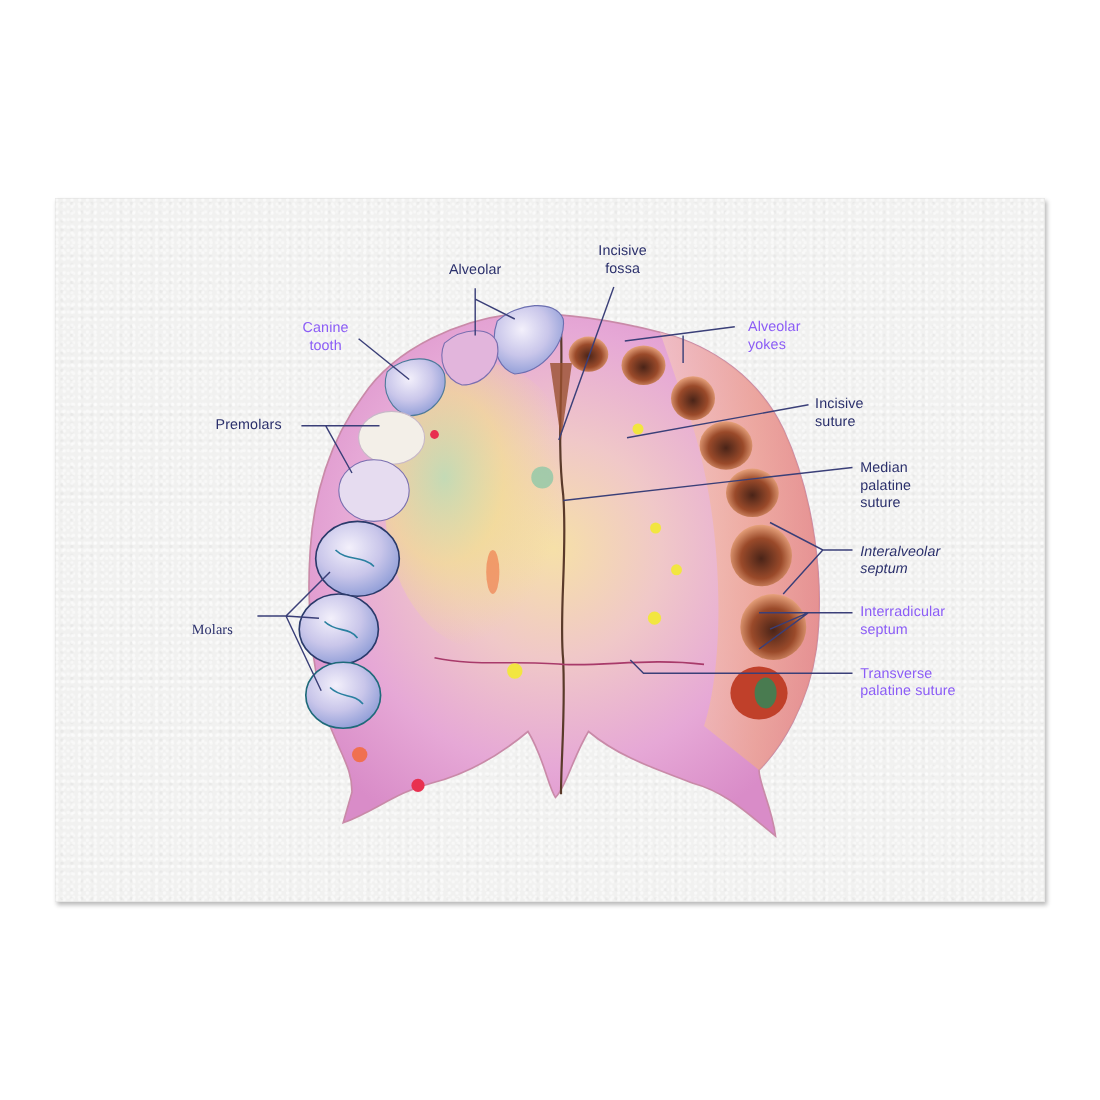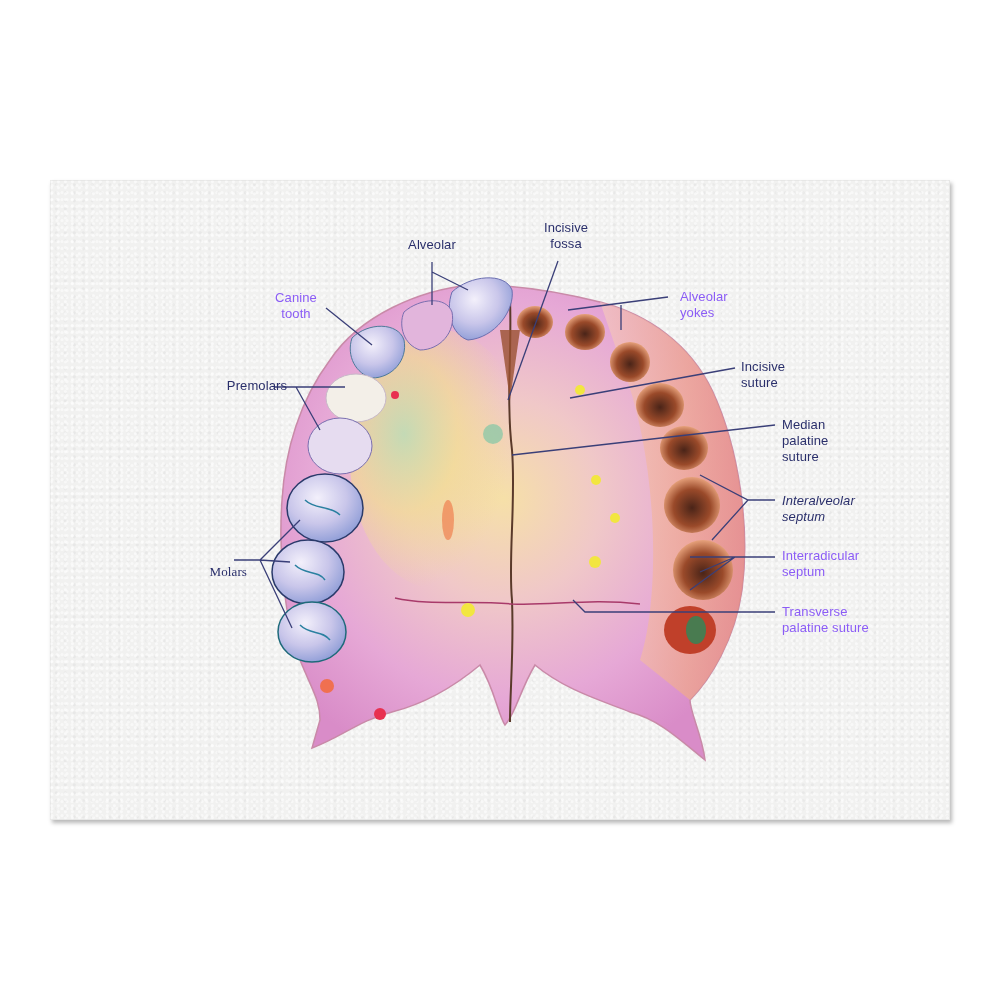--- a/index.html
+++ b/index.html
@@ -15,21 +15,21 @@
       radial-gradient(circle at 70% 60%, rgba(0,0,0,0.035) 0 1px, transparent 2px),
       radial-gradient(circle at 40% 80%, rgba(255,255,255,0.5) 0 1px, transparent 2px);
     background-size: 7px 6px, 9px 8px, 5px 7px;
     box-shadow: 2px 3px 4px rgba(0,0,0,0.28), inset 0 0 0 1px rgba(0,0,0,0.04);
   }
   .stage { position: absolute; left: 0; top: 0; width: 1000px; height: 1000px; }
   .label {
     position: absolute; font-size: 13px; line-height: 16px; font-weight: normal;
     white-space: pre; letter-spacing: 0.1px;
   }
-  .label.left { text-align: right; margin-left: 21px; }
+  .label.left { text-align: center; }
   .label.center { text-align: center; }
   .label.navy { color: #2a2f6b; }
   .label.purple { color: #8b5cf6; }
   svg { position: absolute; left: 0; top: 0; }
 </style>
 </head>
 <body>
 
 <div class="canvas-print"></div>
 

